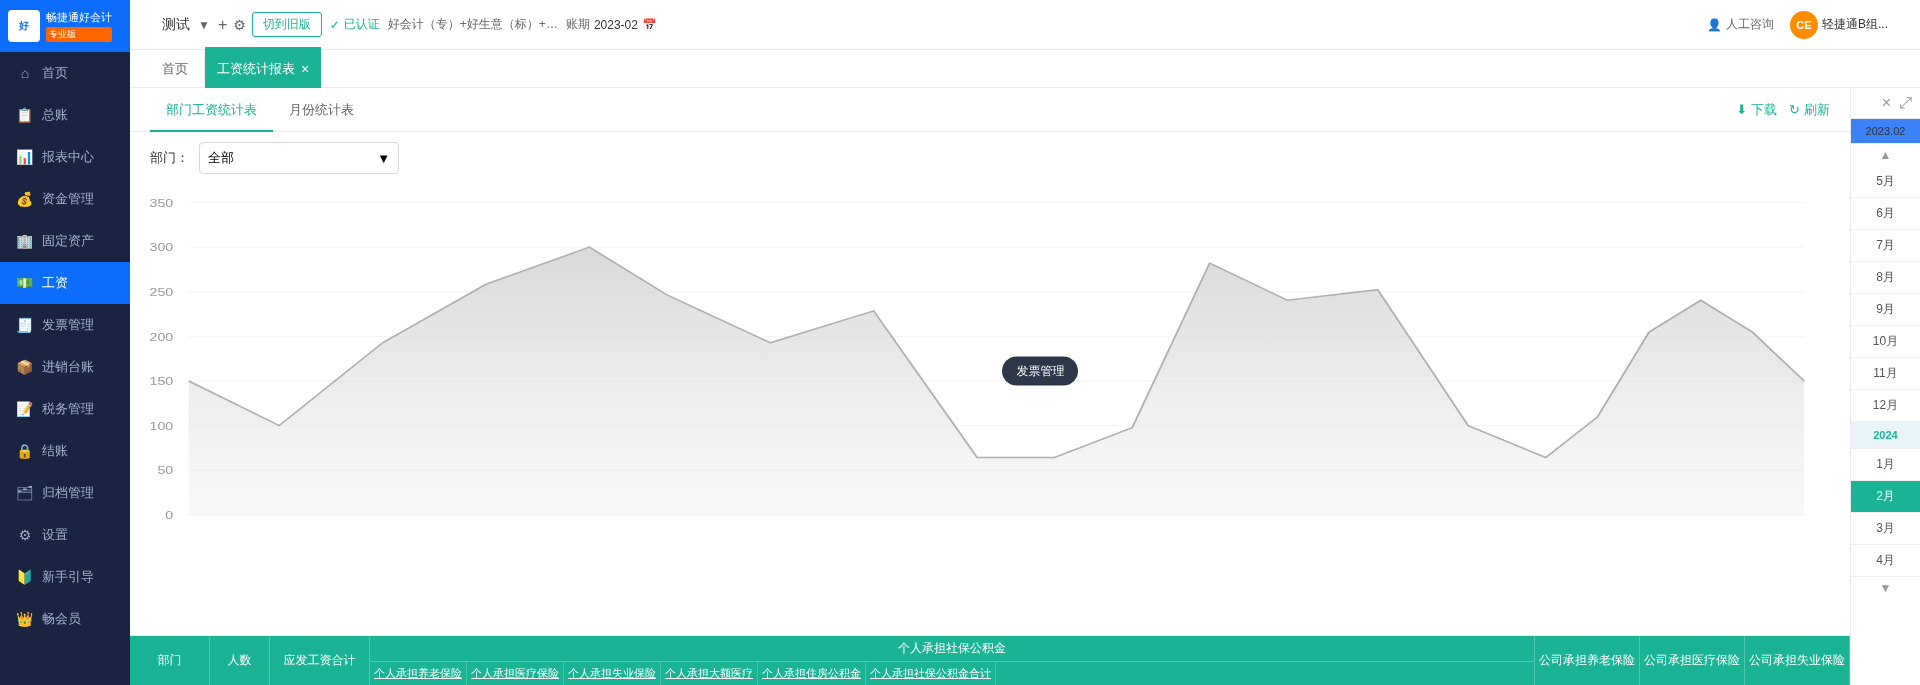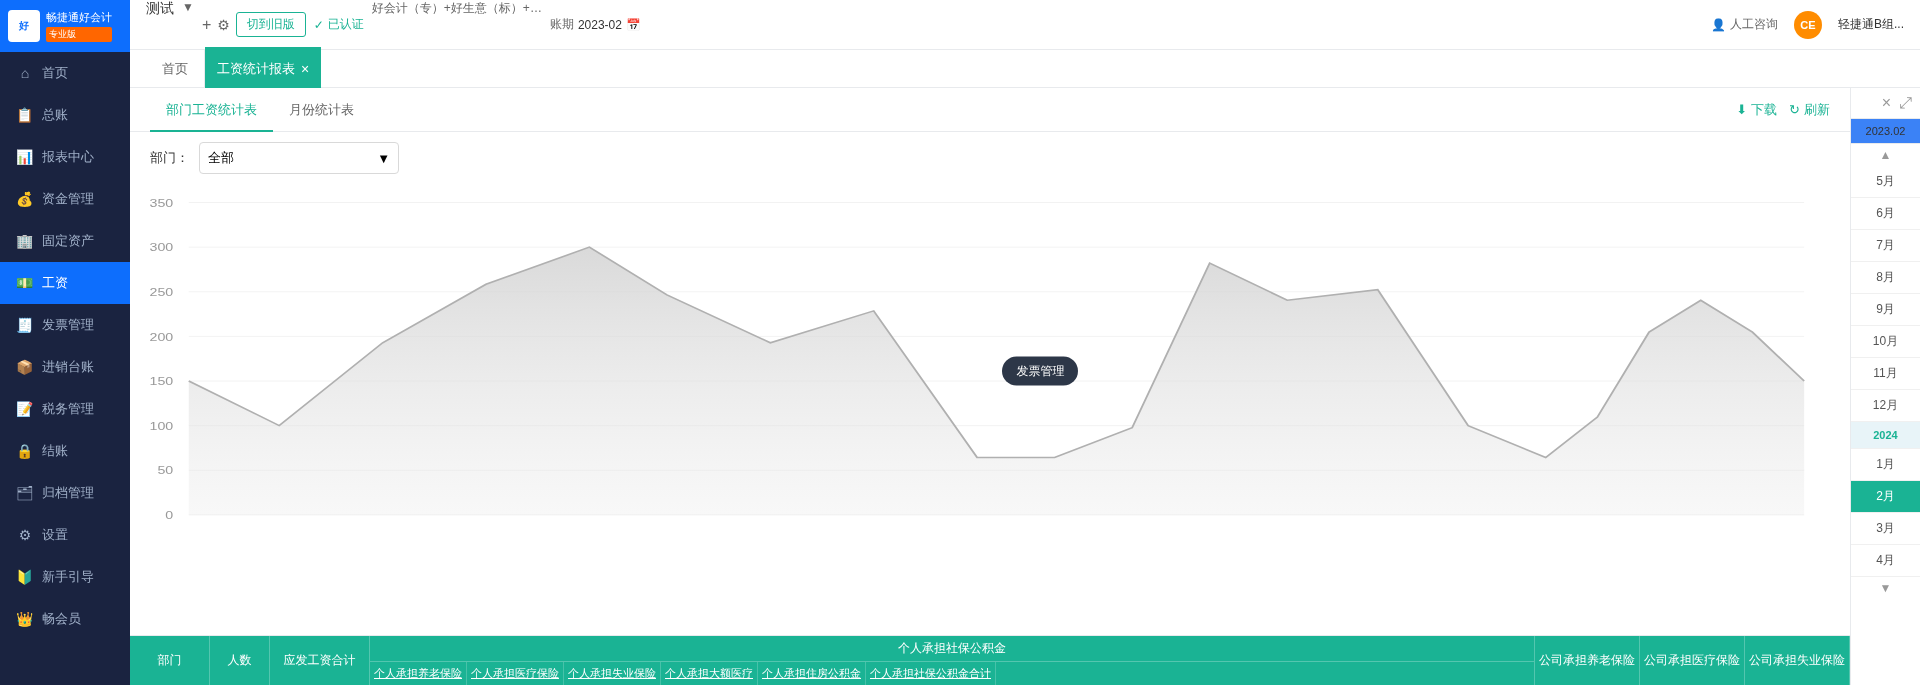--- a/index.html
+++ b/index.html
@@ -75,21 +75,22 @@
       display: flex;
       flex-direction: column;
       background: #f0f2f5;
       overflow: hidden;
     }
 
     
     .topbar {
       background: white;
       display: flex;
-      padding: 0 16px;
+      align-items: center;
+      padding: 0 32px;
       height: 50px;
       gap: 8px;
       border-bottom: 1px solid #e8eaed;
     }
     .topbar-title {
       font-size: 14px;
       color: #333;
       font-weight: 500;
     }
     .topbar-dropdown-btn {
@@ -135,21 +136,21 @@
       display: flex;
       align-items: center;
       gap: 4px;
       color: #666;
       font-size: 12px;
       cursor: pointer;
     }
     .topbar-user {
       display: flex;
       align-items: center;
-      gap: 16px;
+      gap: 4px;
       cursor: pointer;
     }
     .topbar-avatar {
       width: 28px;
       height: 28px;
       background: #ff8c00;
       border-radius: 50%;
       display: flex;
       align-items: center;
       justify-content: center;

